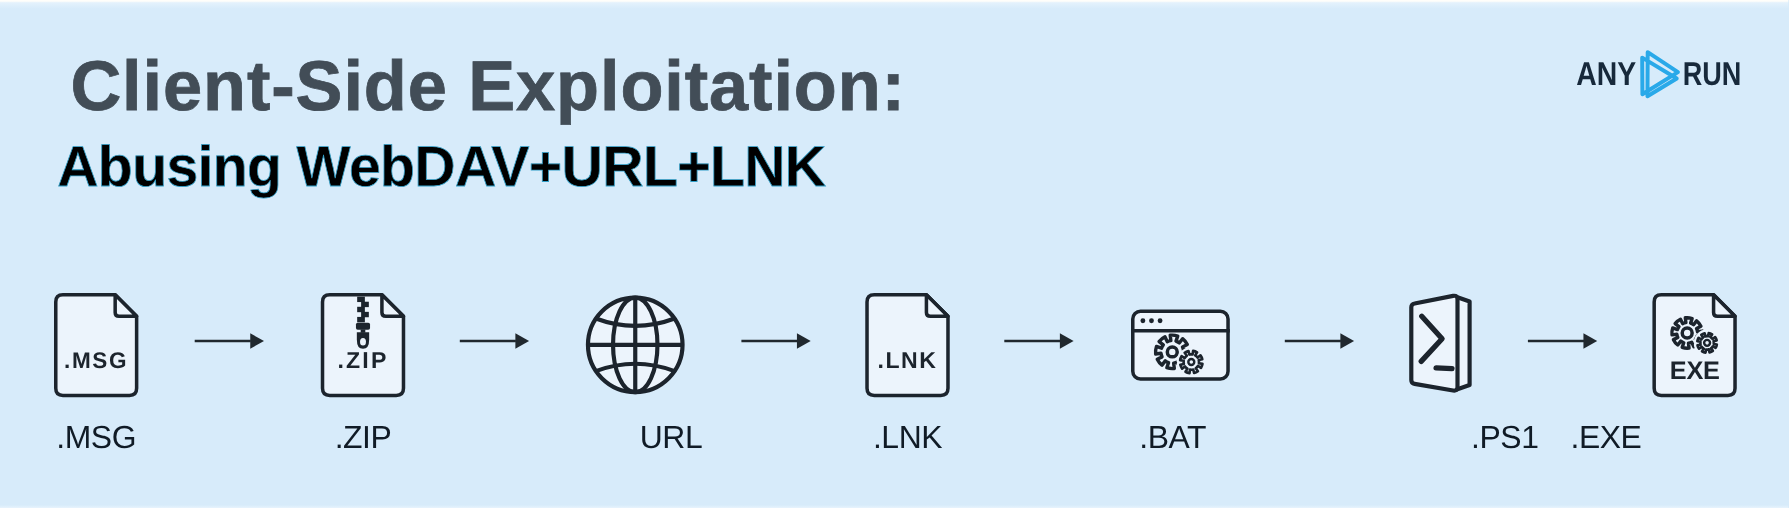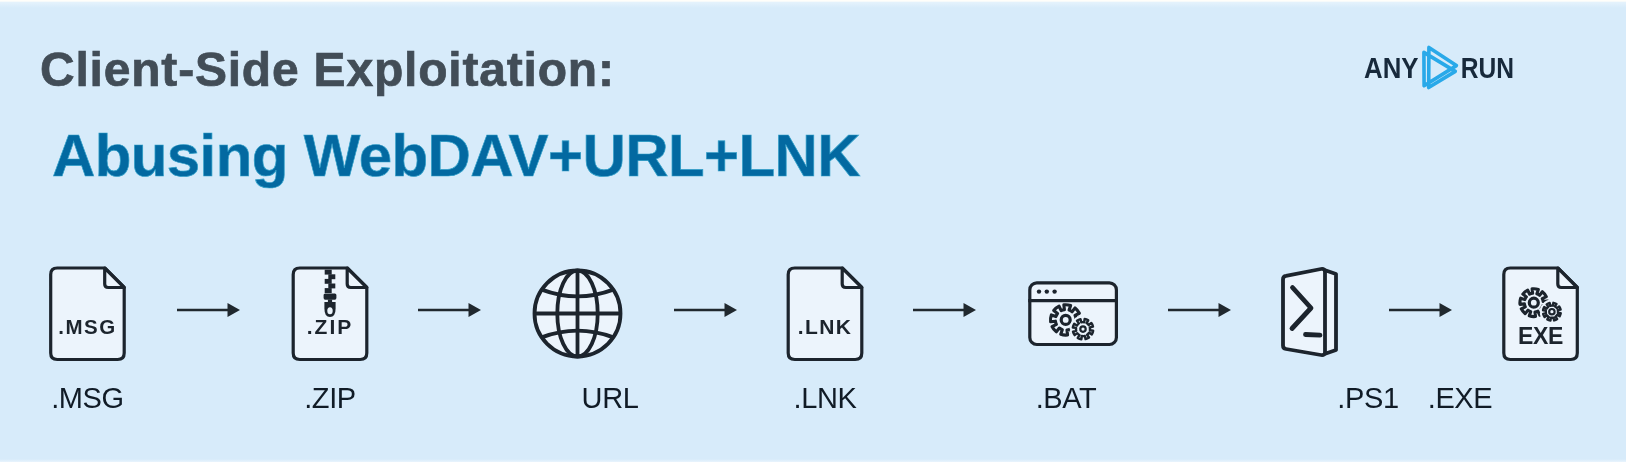--- a/index.html
+++ b/index.html
@@ -1,27 +1,27 @@
 <!DOCTYPE html>
 <html><head><meta charset="utf-8"><style>
   html,body { margin:0; padding:0; }
   body { width:1626px; height:462px; background:#d7ebfa; font-family:"Liberation Sans",sans-serif;
          position:relative; overflow:hidden; }
   .abs { position:absolute; }
   .topfade { position:absolute; left:0; top:0; width:100%; height:8px;
              background:linear-gradient(#fffefa 0px, #fffefa 1px, #e4f2fc 2.5px, #d7ebfa 8px); }
   .botfade { position:absolute; left:0; bottom:0; width:100%; height:3px;
              background:linear-gradient(#d7ebfa 0px, #e9f4fd 3px); }
-  .t1 { position:absolute; left:40px; top:46px; font-size:48px; font-weight:bold; color:#424d57;
+  .t1 { position:absolute; left:64px; top:46px; font-size:64px; font-weight:bold; color:#424d57;
         letter-spacing:0.8px; line-height:1; white-space:nowrap; -webkit-text-stroke:0.7px #424d57; }
-  .t2 { position:absolute; left:52px; top:126px; font-size:60px; font-weight:bold; color:#0369a1;
+  .t2 { position:absolute; left:52px; top:126px; font-size:52px; font-weight:bold; color:#000000;
         letter-spacing:-0.6px; line-height:1; white-space:nowrap; -webkit-text-stroke:0.7px #32a0c9; }
   .lbl { position:absolute; top:382px; transform:translateX(-50%); font-size:29px; color:#101b26;
          letter-spacing:-0.4px; }
-  .logo { position:absolute; left:1364px; top:45px; width:150px; height:45px; }
+  .logo { position:absolute; left:1433px; top:45px; width:150px; height:45px; }
   .logo .any { position:absolute; left:0; top:6px; font-size:30px; font-weight:bold; color:#17293b; transform:scaleX(.86); transform-origin:left; }
   .logo .run { position:absolute; right:0; top:6px; font-size:30px; font-weight:bold; color:#17293b; transform:scaleX(.82); transform-origin:right; }
 </style></head>
 <body>
 <div class="topfade"></div>
 <div class="botfade"></div>
 <div class="t1">Client-Side Exploitation:</div>
 <div class="t2">Abusing WebDAV+URL+LNK</div>
 <div class="logo">
   <span class="any">ANY</span>

